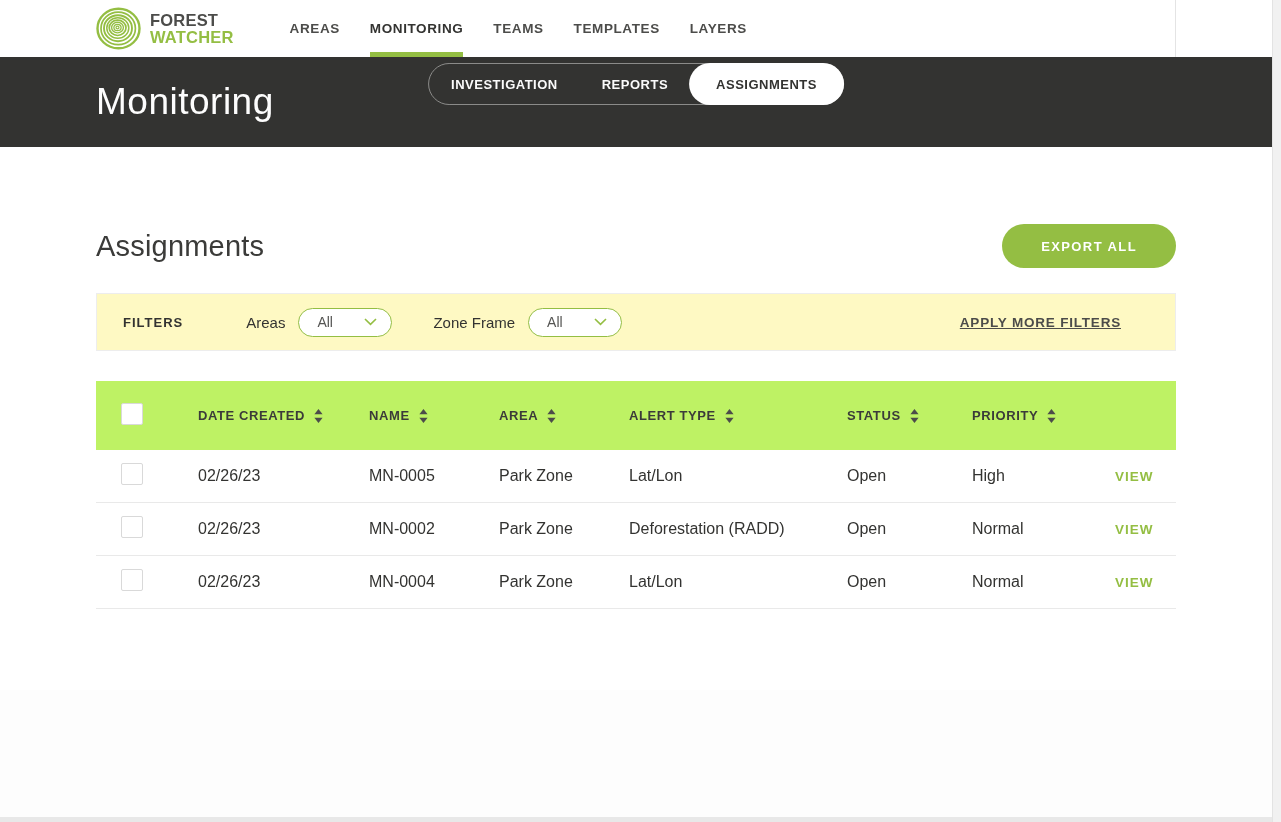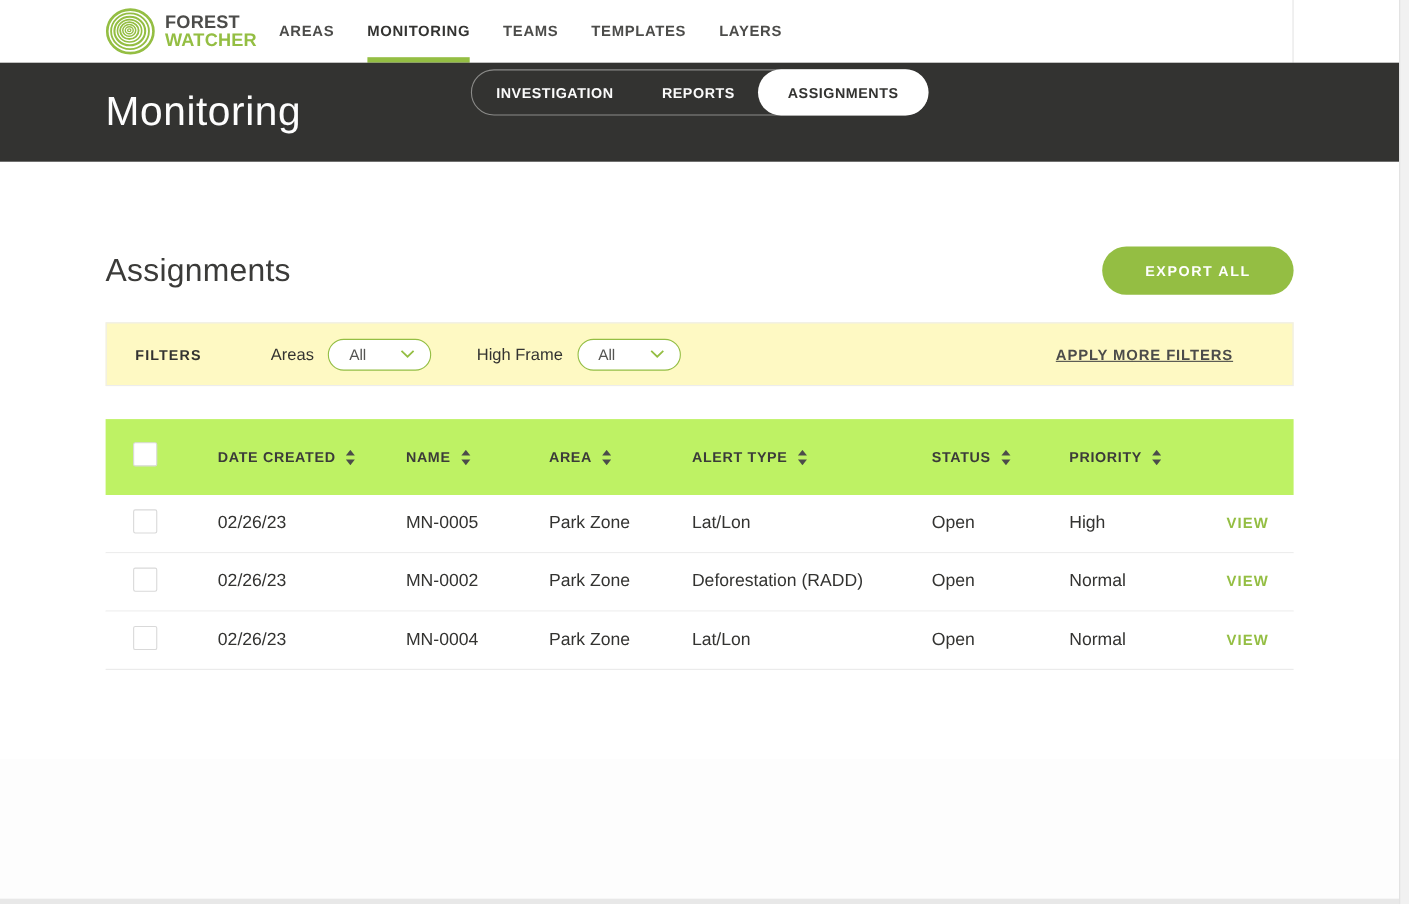--- a/index.html
+++ b/index.html
@@ -9,21 +9,21 @@
     background: #ffffff;
     color: #333331;
     overflow: hidden;
   }
   .app { margin-right: 9px; }
   .container { width: 1080px; margin: 0 auto; position: relative; }
 
   
   .topbar { height: 57px; background: #ffffff; }
   .topbar .container { display: flex; align-items: stretch; height: 100%; }
-  .logo { display: flex; align-items: center; gap: 9px; margin-right: 20px; cursor: pointer; text-decoration: none; }
+  .logo { display: flex; align-items: center; gap: 9px; margin-right: 56px; cursor: pointer; text-decoration: none; }
   .logo-text { display: flex; flex-direction: column; line-height: 0.98; font-weight: bold; font-size: 16.5px; letter-spacing: 0.2px; }
   .logo-text .l1 { color: #4c4c4a; }
   .logo-text .l2 { color: #94be43; }
   .main-nav { display: flex; align-items: stretch; }
   .nav-item { position: relative; display: flex; align-items: center; margin-right: 30px;
     font-size: 13.5px; font-weight: bold; letter-spacing: 0.6px; text-transform: uppercase;
     color: #4c4c4a; cursor: pointer; }
   .nav-item.active { color: #333331; }
   .nav-item.active::after { content: ""; position: absolute; left: 0; right: 0; bottom: 0; height: 5px; background: #94be43; }
   .topbar-divider { width: 1px; background: #e4e4e4; margin-left: auto; }
@@ -150,21 +150,21 @@
           <div class="pill-select">
             <span class="p-value">All</span>
             <span class="chev">
               <svg width="13" height="8" viewBox="0 0 13 8">
                   <polyline points="1,1 6.5,6.3 12,1" fill="none" stroke="#94be43" stroke-width="1.6"></polyline>
                 </svg>
             </span>
           </div>
         </div>
         <div class="filter-field">
-          <span class="f-label">High Frame</span>
+          <span class="f-label">Zone Frame</span>
           <div class="pill-select">
             <span class="p-value">All</span>
             <span class="chev">
               <svg width="13" height="8" viewBox="0 0 13 8">
                   <polyline points="1,1 6.5,6.3 12,1" fill="none" stroke="#94be43" stroke-width="1.6"></polyline>
                 </svg>
             </span>
           </div>
         </div>
         <span class="apply-link">APPLY MORE FILTERS</span>

